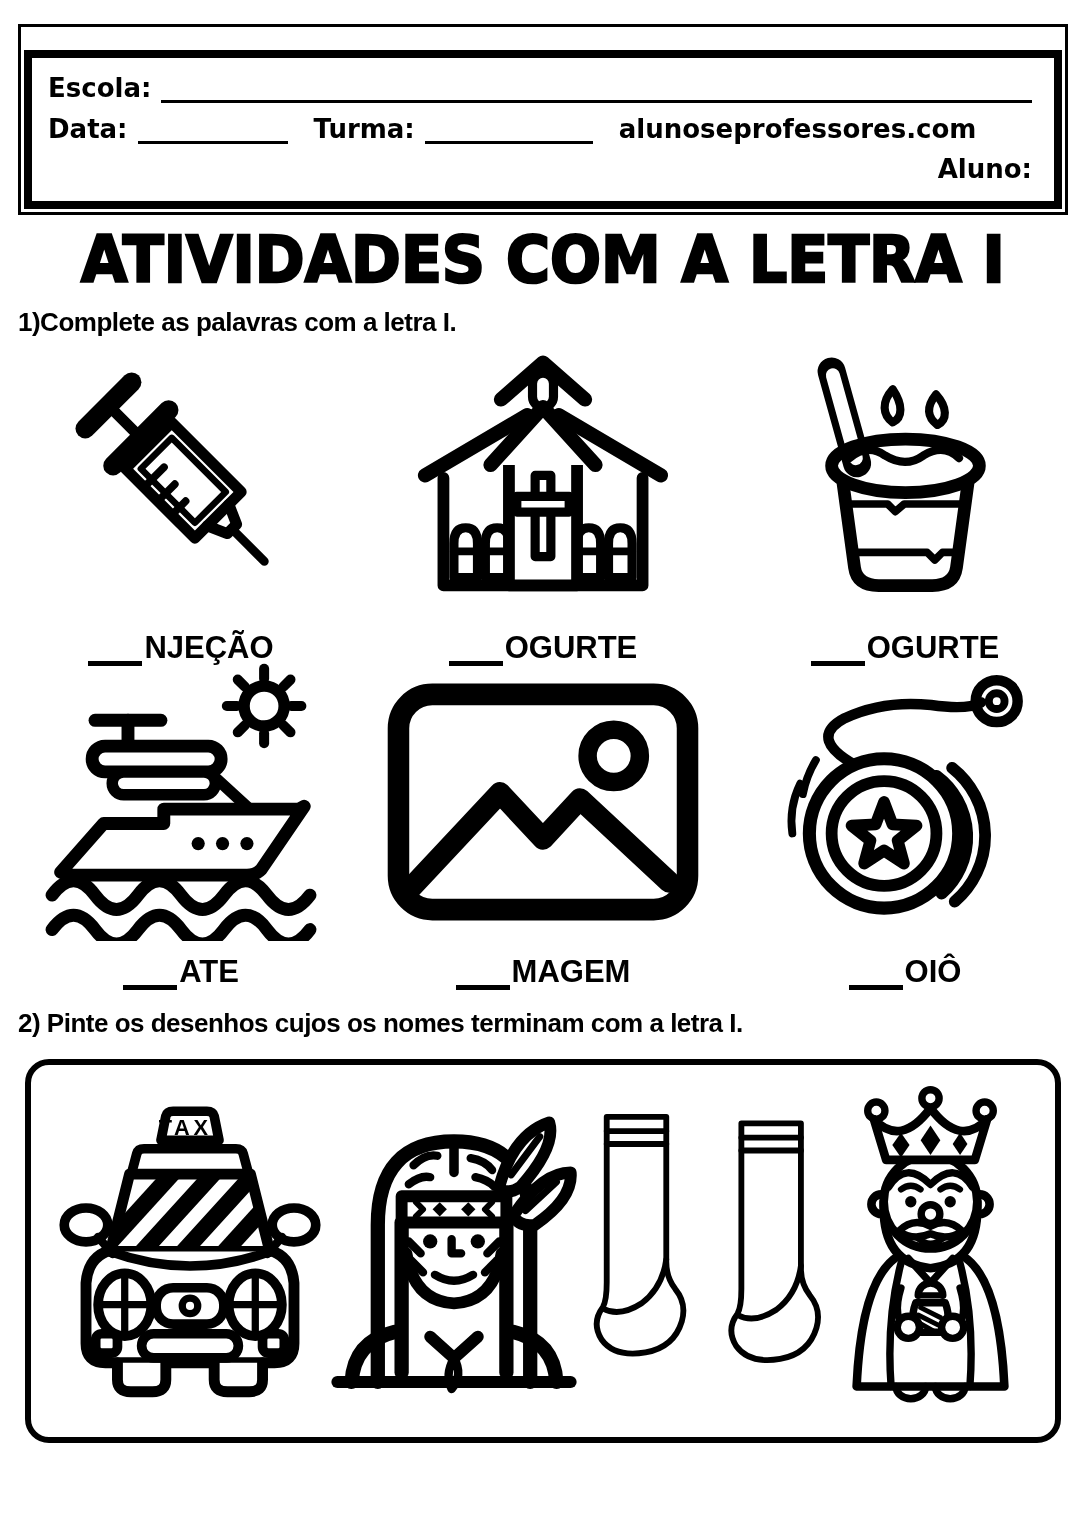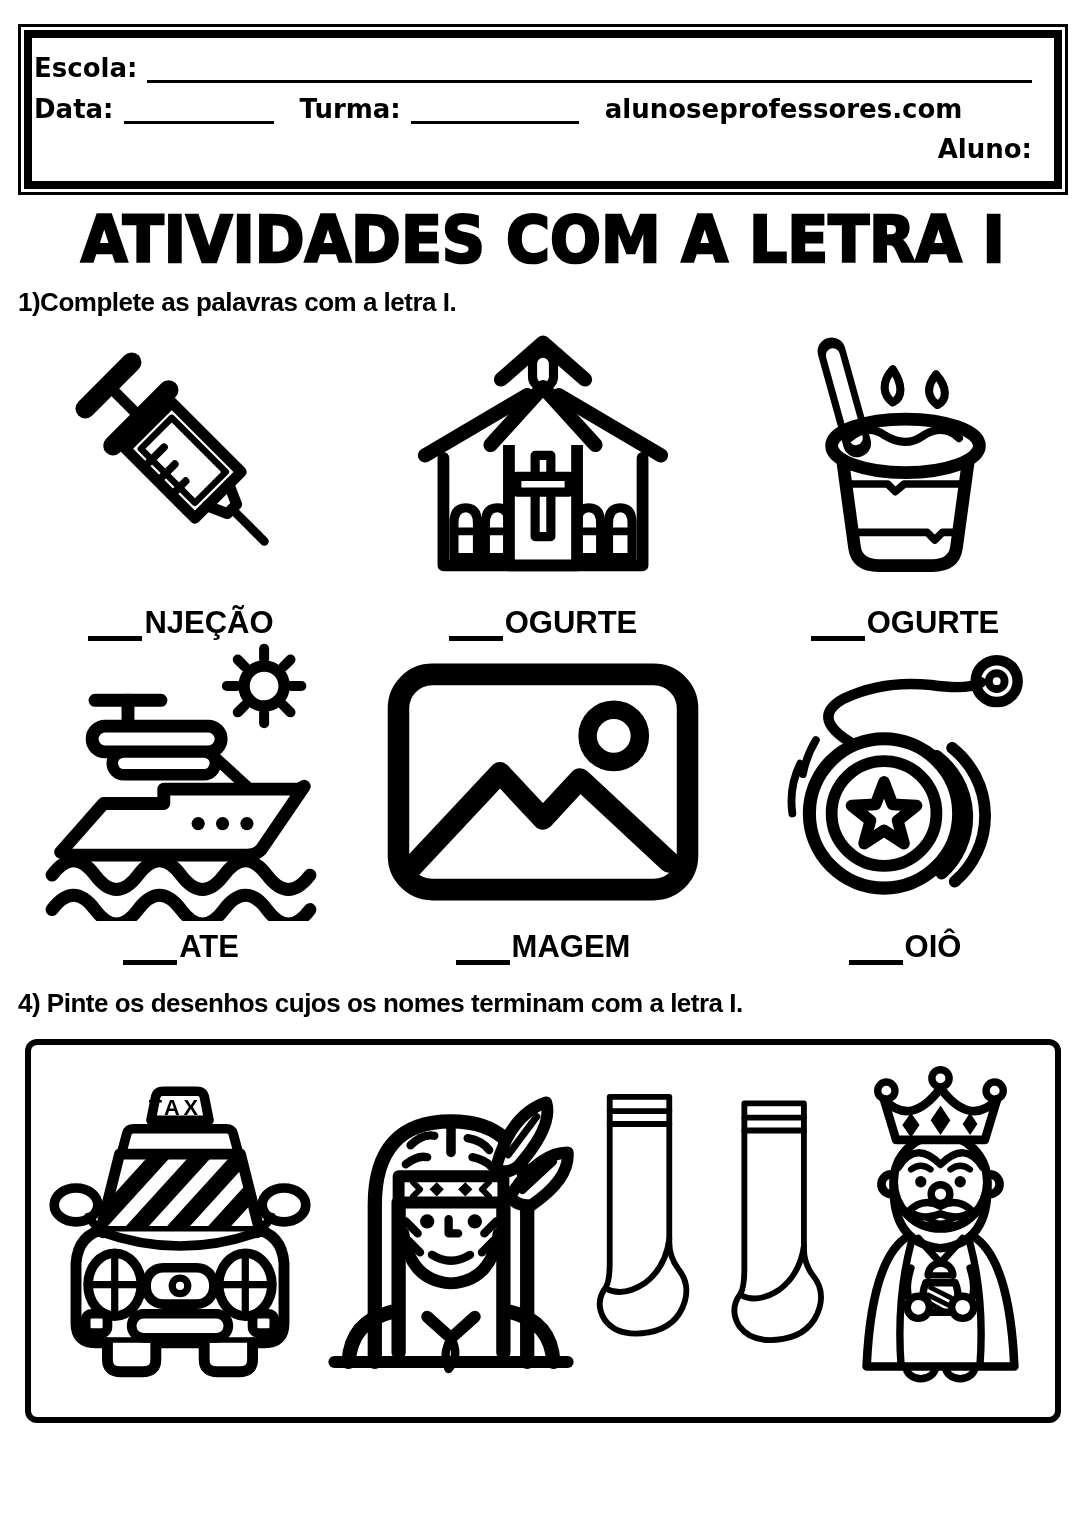--- a/index.html
+++ b/index.html
@@ -1,45 +1,45 @@
 <!DOCTYPE html>
 <html><head>
 <meta charset="utf-8">
 <style>
   html,body{margin:0;padding:0;background:#fff;}
   body{width:1086px;height:1536px;font-family:"Liberation Sans",sans-serif;color:#000;overflow:hidden;}
   .page{width:1086px;height:1536px;position:relative;box-sizing:border-box;padding-top:24px;}
 
   
   .header-box{margin:0 18px;border:3px solid #000;padding:3px;}
-  .header-inner{border:8px solid #000;padding:10px 22px 12px 2px;font-family:"DejaVu Sans",sans-serif;font-weight:bold;font-size:26px;}
+  .header-inner{border:8px solid #000;padding:10px 22px 12px 16px;font-family:"DejaVu Sans",sans-serif;font-weight:bold;font-size:26px;margin-top:20px;}
   .hrow{display:flex;align-items:flex-end;margin:4px 0 10px;}
   .hrow:last-child{margin-bottom:2px;flex-direction:column;}
   .hline{border-bottom:3px solid #000;height:28px;flex:1;margin-left:10px;}
   .hline.fixed{flex:0 0 150px;}
   .hlabel{white-space:nowrap;}
   .hsite{margin-left:26px;white-space:nowrap;text-align:right;}
   .gap{width:26px;}
 
   
   .title{margin-top:14px;text-align:center;font-family:"DejaVu Sans",sans-serif;font-weight:900;font-size:60px;letter-spacing:0px;line-height:1;-webkit-text-stroke:2.4px #000;transform:scaleY(1.08);}
 
   
   .instruction{font-size:26px;font-weight:bold;margin:18px 0 0 18px;letter-spacing:-0.5px;}
 
   
   .ex1-grid{display:grid;grid-template-columns:1fr 1fr 1fr;margin-top:4px;}
   .cell{display:flex;flex-direction:column;align-items:center;}
   .art{height:272px;display:flex;align-items:center;justify-content:center;}
-  .word-row{display:flex;align-items:center;margin-top:6px;height:46px;}
+  .word-row{display:flex;align-items:flex-end;margin-top:6px;height:46px;}
   .blank{display:inline-block;width:54px;border-bottom:5px solid #000;height:30px;margin-right:2px;}
   .word{font-size:31px;font-weight:bold;letter-spacing:0px;}
 
   
-  .ex2-box{margin:20px 25px 0;border:6px solid #000;border-radius:12px;height:372px;display:flex;align-items:center;justify-content:space-between;padding:0 16px;box-sizing:content-box;}
+  .ex2-box{margin:20px 25px 0;border:6px solid #000;border-radius:24px;height:372px;display:flex;align-items:center;justify-content:space-between;padding:0 26px;box-sizing:content-box;}
 
   svg{display:block;}
 </style>
 </head>
 <body>
 
 <div class="page">
 
   <div class="header-box">
     <div class="header-inner">
@@ -210,21 +210,21 @@
         </svg>
       </div>
       <div class="word-row">
         <span class="blank"></span>
         <span class="word">OIÔ</span>
       </div>
     </div>
 
   </div>
 
-  <div class="instruction">4) Pinte os desenhos cujos os nomes terminam com a letra I.</div>
+  <div class="instruction">2) Pinte os desenhos cujos os nomes terminam com a letra I.</div>
 
   <div class="ex2-box">
 
     <svg width="266" height="305" viewBox="0 0 110 126">
       <defs>
           <clipPath id="wsclip">
             <path d="M30,31 H80 L88,63 H22 Z"></path>
           </clipPath>
         </defs>
       <g fill="none" stroke="#000" stroke-linecap="round" stroke-linejoin="round">

